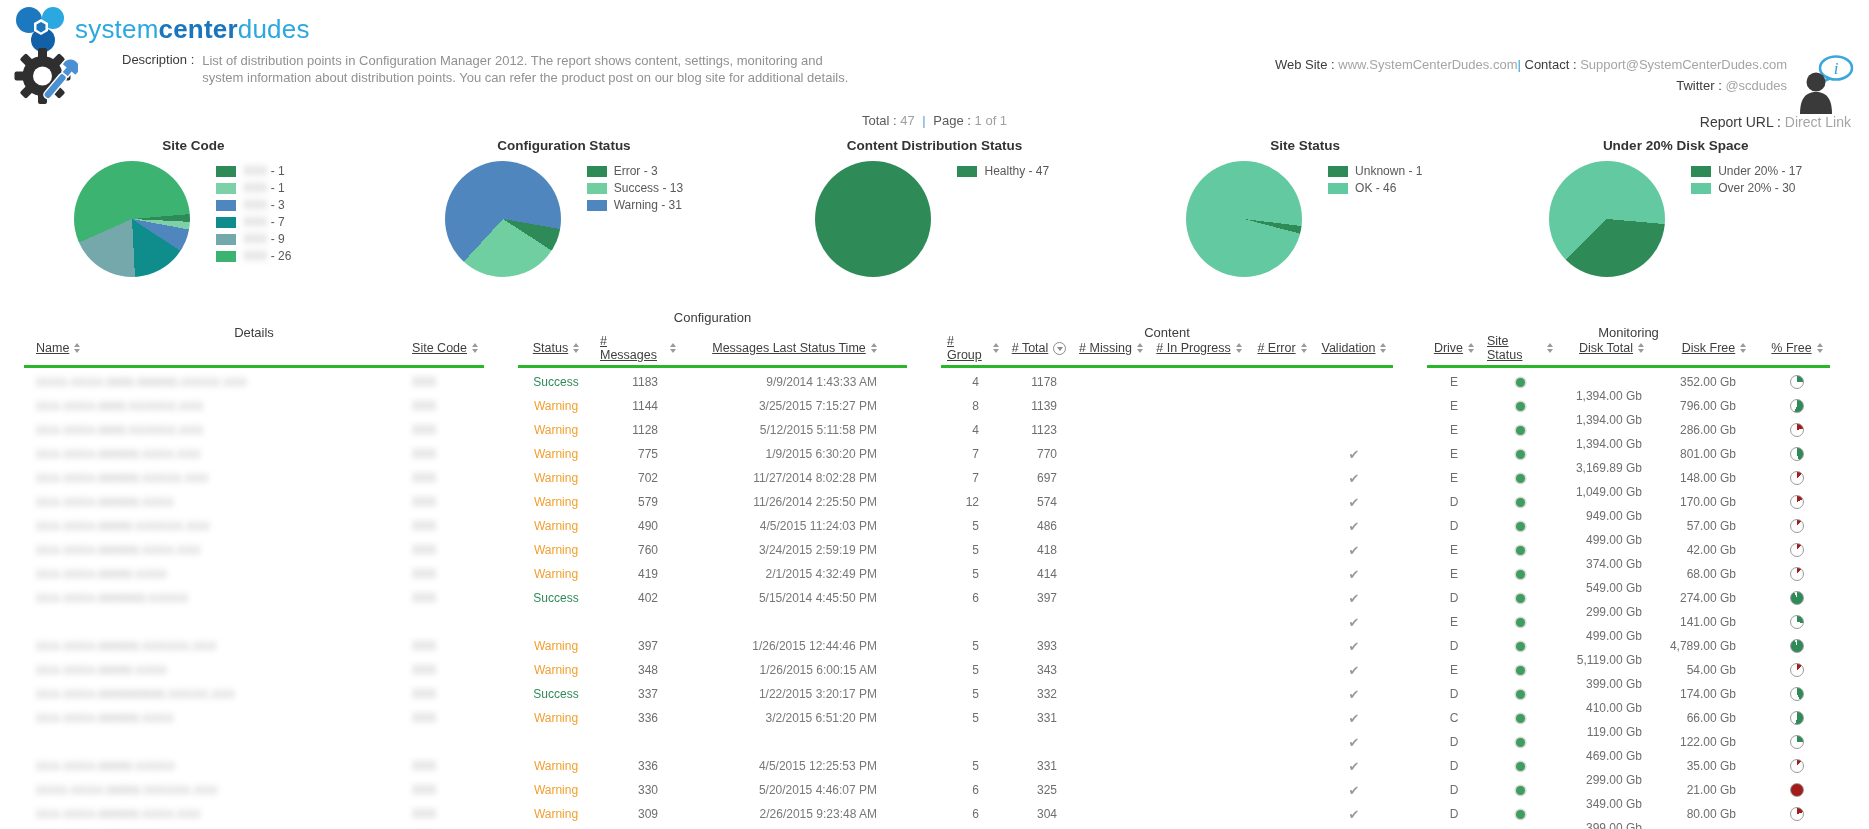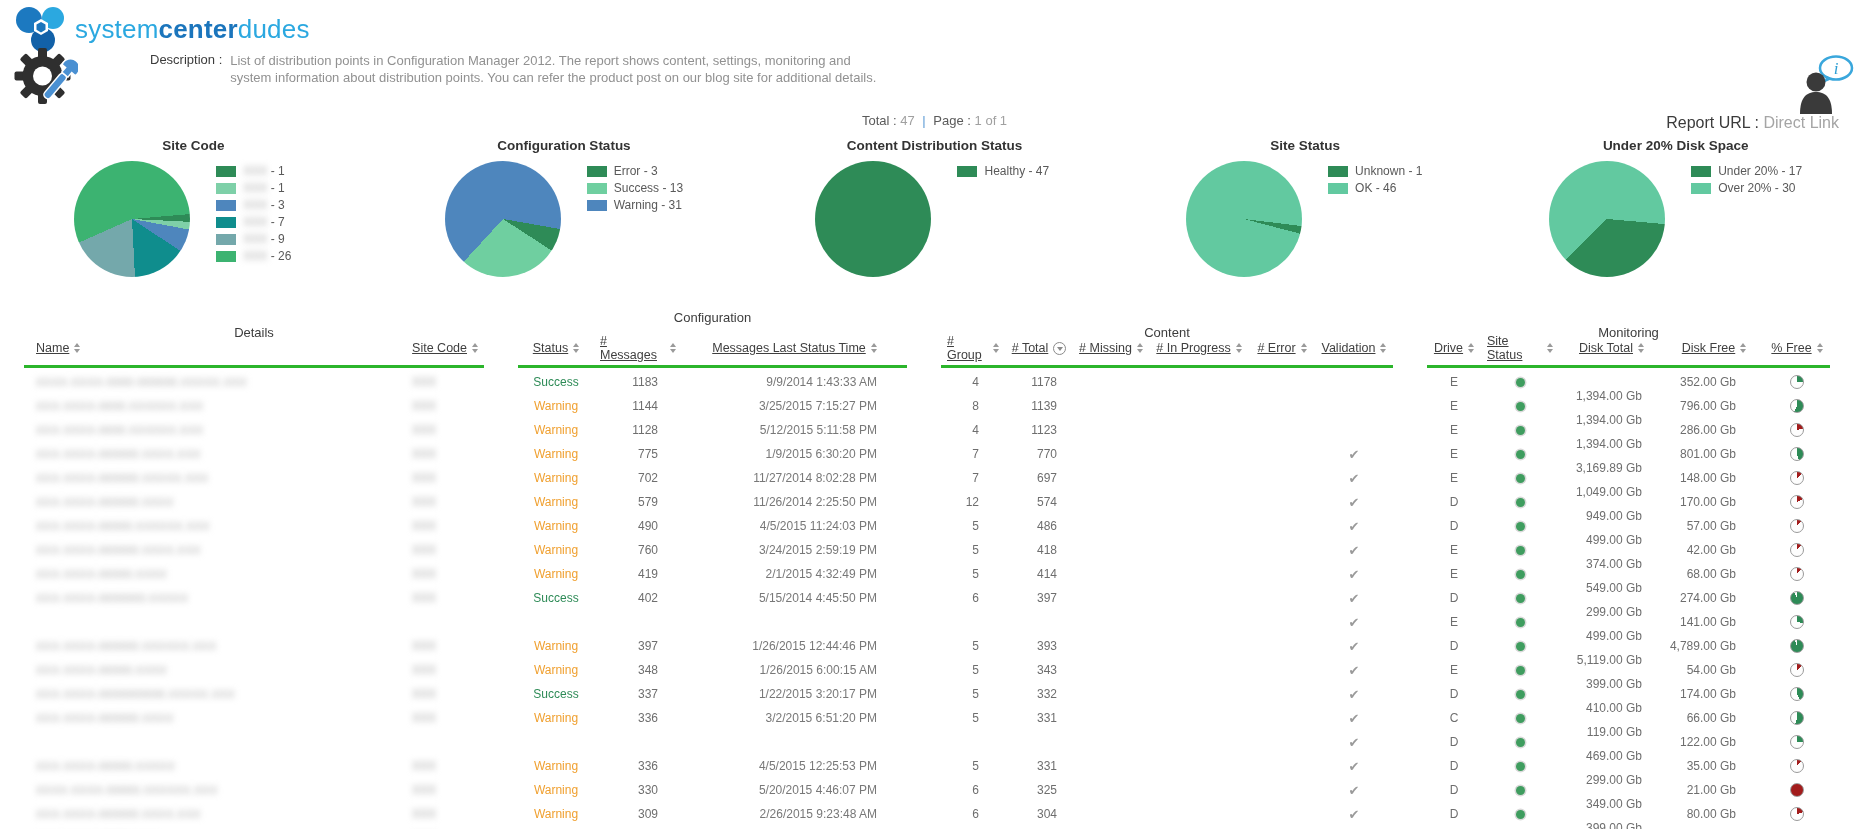--- a/index.html
+++ b/index.html
@@ -7,37 +7,37 @@
   body { width:1869px; height:829px; overflow:hidden; font-family:"Liberation Sans", sans-serif; color:#444; }
 
   
   .topbar { display:flex; justify-content:space-between; align-items:flex-start; padding:4px 14px 0 14px; height:46px; }
   .page-title { font-size:31px; font-weight:400; color:#186c8e; letter-spacing:.2px; }
   .logo { display:flex; align-items:center; gap:7px; margin-top:2px; }
   .logo-text { font-size:26px; color:#2ba8e0; letter-spacing:.2px; }
   .logo-text b { color:#1b75bc; font-weight:700;text-align:right; }
 
   
-  .infobar { display:flex; padding:0 14px; height:62px;gap:28px; }
+  .infobar { display:flex; padding:0 14px; height:62px; }
   .gear-wrap { width:66px; flex:0 0 66px; }
   .desc { display:flex; margin-left:42px; margin-top:6px; font-size:13px; }
   .desc-label { color:#3b3b3b; white-space:nowrap; margin-right:8px; }
   .desc-text { color:#919191; width:658px; line-height:17px; }
   .right-info { margin-left:auto; display:flex; align-items:flex-start; gap:10px; margin-top:8px; }
   .ri-lines { text-align:right; font-size:13px; line-height:21px; }
   .ri-label { color:#3b3b3b; }
   .ri-value { color:#a5a5a5; }
   .ri-sep { color:#2e9fd4; }
 
   
   .meta { position:relative; height:28px; }
   .meta-center { position:absolute; left:50%; transform:translateX(-50%); top:5px; font-size:13px; color:#5a5a5a; white-space:nowrap; }
   .meta-center .v { color:#a0a0a0; }
   .meta-center .sep { color:#5b9bd5; padding:0 4px; }
-  .meta-right { position:absolute; right:30px; top:6px; font-size:16px; }
+  .meta-right { position:absolute; right:18px; top:6px; font-size:14px; }
 
   
   .charts { display:flex; padding:2px 8px 0 8px; height:168px; }
   .chart { flex:1; display:flex; flex-direction:column; align-items:center; }
   .chart-title { font-size:13.5px; font-weight:700; color:#333; margin-bottom:8px; }
   .chart-body { display:flex; gap:26px; width:100%; justify-content:center; }
   .pie { width:116px; height:116px; border-radius:50%; flex:0 0 116px; }
   .legend { list-style:none; margin-top:4px; min-width:96px; }
   .legend li { display:flex; align-items:center; margin-bottom:4px; font-size:12px; color:#595959; line-height:13px; }
   .swatch { width:20px; height:11px; margin-right:7px; flex:0 0 20px; }
@@ -106,20 +106,32 @@
         <rect x="40.5" y="26" width="8" height="30" rx="3.5" fill="#4a90d2" stroke="#fff" stroke-width="1.5"></rect>
         <path d="M36 20 a9 9 0 1 1 17 0 l-4.5 0 0 6 -8 0 0 -6 z" fill="#4a90d2" stroke="#fff" stroke-width="1.5"></path>
       </g>
     </svg>
   </div>
   <div class="desc">
     <span class="desc-label">Description :</span>
     <span class="desc-text">List of distribution points in Configuration Manager 2012. The report shows content, settings, monitoring and system information about distribution points. You can refer the product post on our blog site for additional details.</span>
   </div>
   <div class="right-info">
+    <div class="ri-lines">
+      <div>
+        <span class="ri-label">Web Site :</span>
+        <span class="ri-value">www.SystemCenterDudes.com</span><span class="ri-sep">|</span>
+        <span class="ri-label">Contact :</span>
+        <span class="ri-value">Support@SystemCenterDudes.com</span>
+      </div>
+      <div>
+        <span class="ri-label">Twitter :</span>
+        <span class="ri-value">@scdudes</span>
+      </div>
+    </div>
     <svg width="58" height="60" viewBox="0 0 58 60">
       <ellipse cx="39" cy="14" rx="16" ry="11.5" fill="#fff" stroke="#3aa7dc" stroke-width="2.5"></ellipse>
       <path d="M30 22 l-4 7 9 -4 z" fill="#3aa7dc"></path>
       <text x="39" y="20" font-size="17" font-family="Liberation Serif, serif" font-style="italic" fill="#2e9fd4" text-anchor="middle">i</text>
       <circle cx="19" cy="28" r="9.5" fill="#3a3a3a"></circle>
       <path d="M3,60 C3,44 9,38 19,38 C29,38 35,44 35,60 Z" fill="#3a3a3a"></path>
     </svg>
   </div>
 </div>
 

